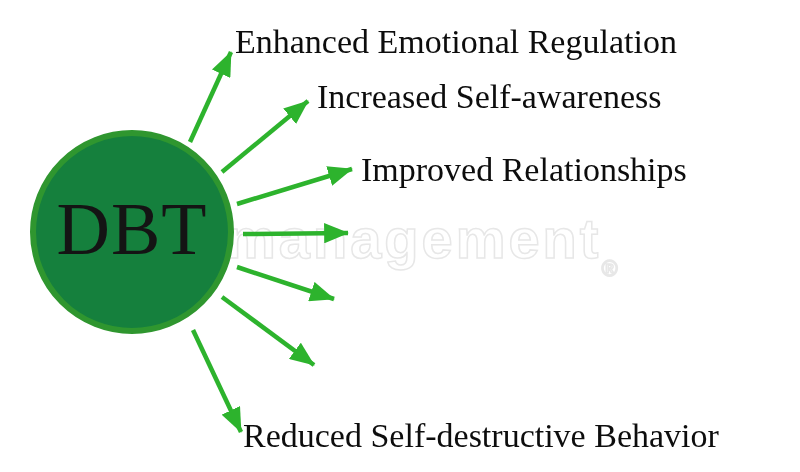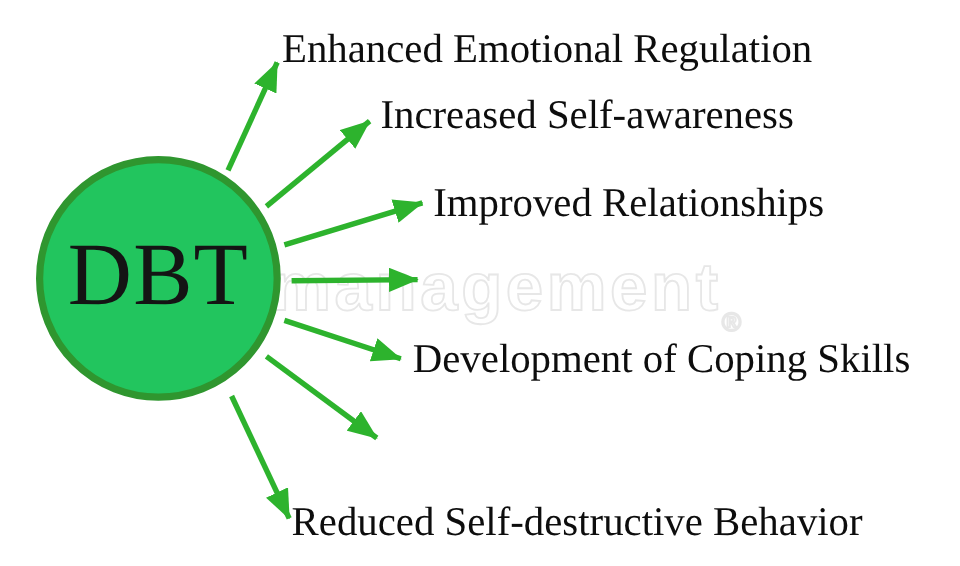--- a/index.html
+++ b/index.html
@@ -53,21 +53,21 @@
   }
   
   .circle {
     position: absolute;
     left: 30px;
     top: 130px;
     width: 204px;
     height: 204px;
     border: 6px solid #2f962f;
     border-radius: 50%;
-    background: #22c55e;
+    background: #15803d;
     box-sizing: border-box;
     display: flex;
     align-items: center;
     justify-content: center;
     z-index: 3;
   }
   .circle .center-label {
     font-size: 74px;
     color: #141414;
     letter-spacing: 1px;
@@ -114,16 +114,15 @@
     <line x1="193" y1="330" x2="241" y2="432" marker-end="url(#ah)"></line>
   </svg>
 
   <div class="circle">
     <span class="center-label">DBT</span>
   </div>
 
   <div class="label b1">Enhanced Emotional Regulation</div>
   <div class="label b2">Increased Self-awareness</div>
   <div class="label b3">Improved Relationships</div>
-  <div class="label b5">Development of Coping Skills</div>
   <div class="label b7">Reduced Self-destructive Behavior</div>
 
 </div>
 
 </body></html>

